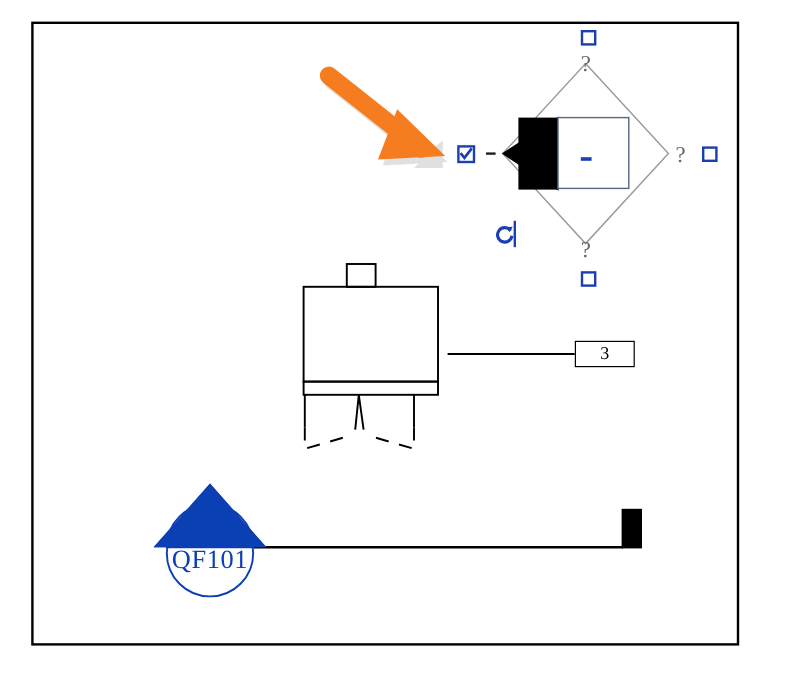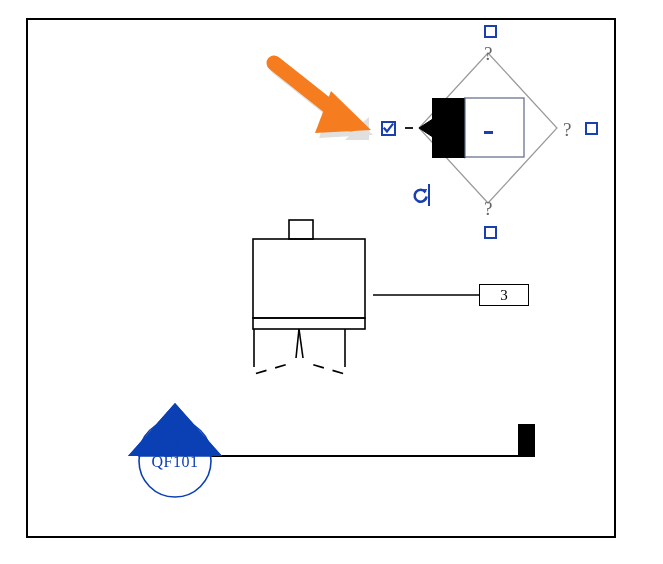--- a/index.html
+++ b/index.html
@@ -115,21 +115,21 @@
     font-size: 16px;
   }
   #flow-tag {
     position: absolute;
     left: 139px;
     top: 453px;
     width: 72px;
     text-align: center;
     color: #0b3fb4;
     font-family: "Liberation Serif", serif;
-    font-size: 16px;
+    font-size: 22px;
     letter-spacing: 0.5px;
   }
 </style>
 </head>
 <body>
 
 <div id="root">
 
   <div id="canvas-frame"></div>
 

